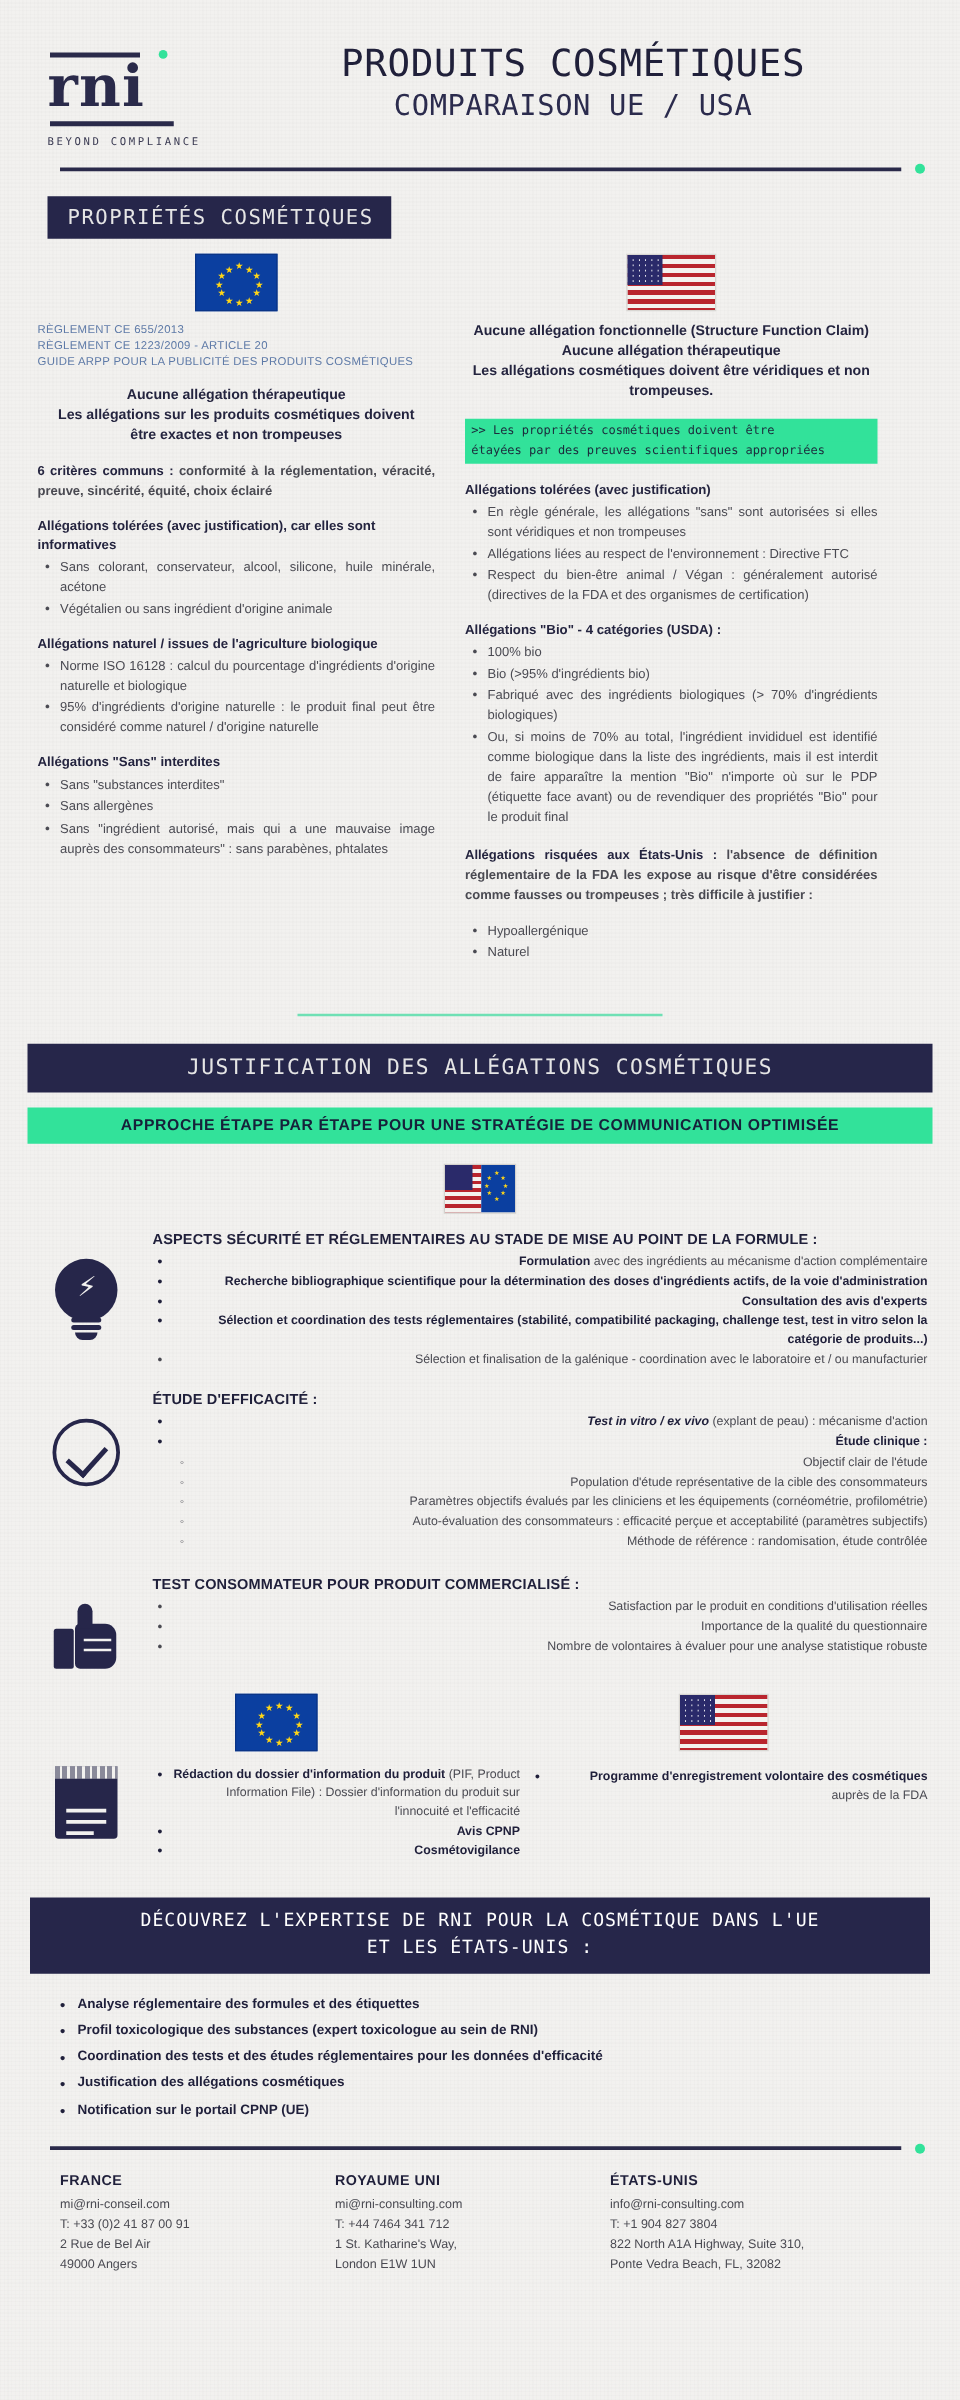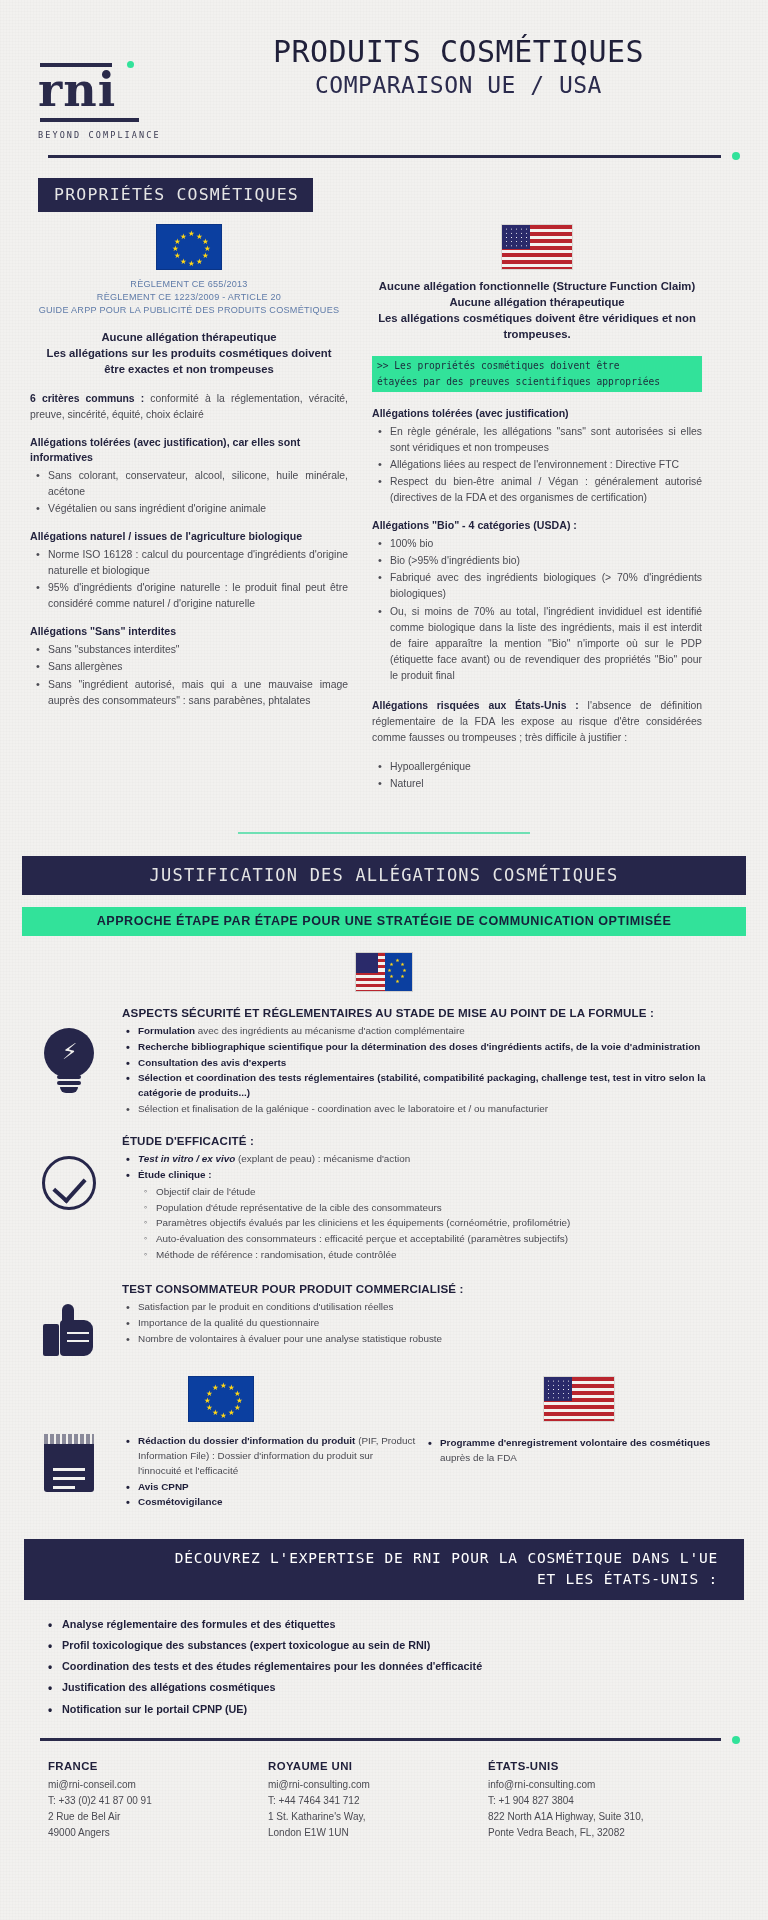--- a/index.html
+++ b/index.html
@@ -21,21 +21,21 @@
   }
   .page { width: 768px; position: relative; }
 
   
   .header {
     display: flex;
     align-items: flex-start;
     padding: 34px 30px 0 38px;
     gap: 10px;
   }
-  .logo-block { width: 135px; flex: none; padding-top: 6px; margin-top: 21px; }
+  .logo-block { width: 135px; flex: none; padding-top: 6px; }
   .logo-mark {
     position: relative;
     width: 104px;
     height: 64px;
   }
   .logo-bar-top {
     position: absolute; left: 2px; top: 2px; width: 72px; height: 4px;
     background: #2a2a4a;
   }
   .logo-letters {
@@ -173,41 +173,41 @@
   }
   .flag-dual .eu-half {
     position: absolute; right: 0; top: 0; width: 48%; height: 100%;
     background: #0b3fa0;
   }
   .flag-dual .eu-half .star {
     position: absolute; color: #ffd617; font-size: 5px; line-height: 5px;
   }
 
   .reg-lines {
-    text-align: center;
     color: #5f7ba8;
     font-size: 9.1px;
     line-height: 1.42;
     letter-spacing: 0.25px;
     margin-bottom: 12px;
   }
   .lead {
     text-align: center;
     font-weight: bold;
     color: #24243f;
     font-size: 11.3px;
     line-height: 1.42;
     margin-bottom: 14px;
   }
   .para {
     font-size: 10.4px;
     line-height: 1.55;
     color: #4a4a52;
     text-align: justify;
     margin-bottom: 12px;
+    font-weight: bold;
   }
   .para b, .para strong { color: #24243f; }
   .highlight {
     background: #32e29a;
     color: #1c2b3c;
     font-family: "DejaVu Sans Mono", monospace;
     font-size: 9.6px;
     line-height: 1.65;
     padding: 2px 5px;
     margin: 4px 0 14px;
@@ -264,20 +264,21 @@
   .step-title {
     font-size: 11.6px; font-weight: bold; color: #1f1f3a;
     letter-spacing: 0.15px;
     margin-bottom: 5px;
   }
   ul.step-list { list-style: none; margin: 0; padding: 0; }
   ul.step-list > li {
     position: relative; padding-left: 16px;
     font-size: 9.9px; line-height: 1.5; color: #4a4a52;
     margin-bottom: 1px;
+    text-align: right;
   }
   ul.step-list > li::before {
     content: "•"; position: absolute; left: 4px; top: -1px; font-size: 11px;
   }
   ul.step-list > li.bold { font-weight: bold; color: #1f1f3a; }
   ul.step-list > li.bold .reg { font-weight: normal; color: #4a4a52; }
   ul.step-list.sub-list { margin-left: 18px; margin-top: 2px; }
   ul.step-list.sub-list > li::before { content: "◦"; font-size: 9px; top: 0; }
 
   
@@ -362,22 +363,22 @@
 
   
   .cta-banner {
     display: block;
     margin: 28px 24px 0;
     background: #26264a;
     color: #fff;
     font-family: "DejaVu Sans Mono", monospace;
     font-size: 14.5px;
     letter-spacing: 0.8px;
-    text-align: right;
-    padding: 9px 26px 10px;
+    text-align: center;
+    padding: 9px 10px 10px;
     line-height: 1.45;
   }
   ul.cta-list {
     list-style: none; margin: 14px 0 0 0; padding: 0 30px 0 46px;
   }
   ul.cta-list > li {
     position: relative; padding-left: 16px;
     font-size: 10.8px; font-weight: bold; color: #1f1f3a;
     line-height: 1.95;
   }

